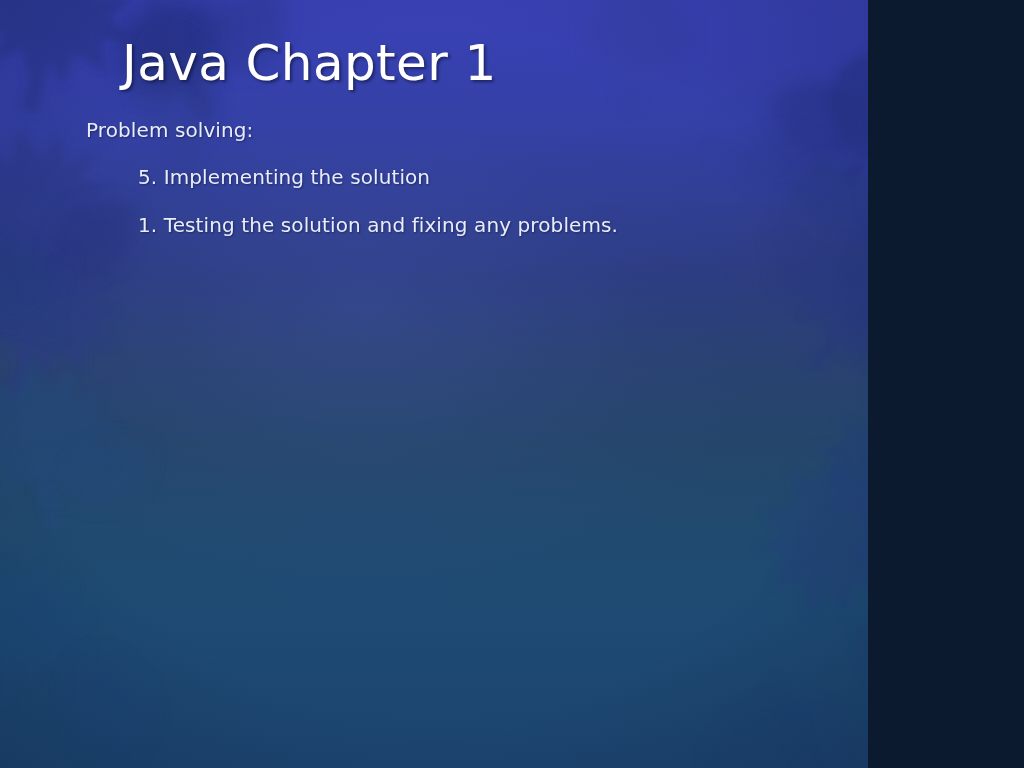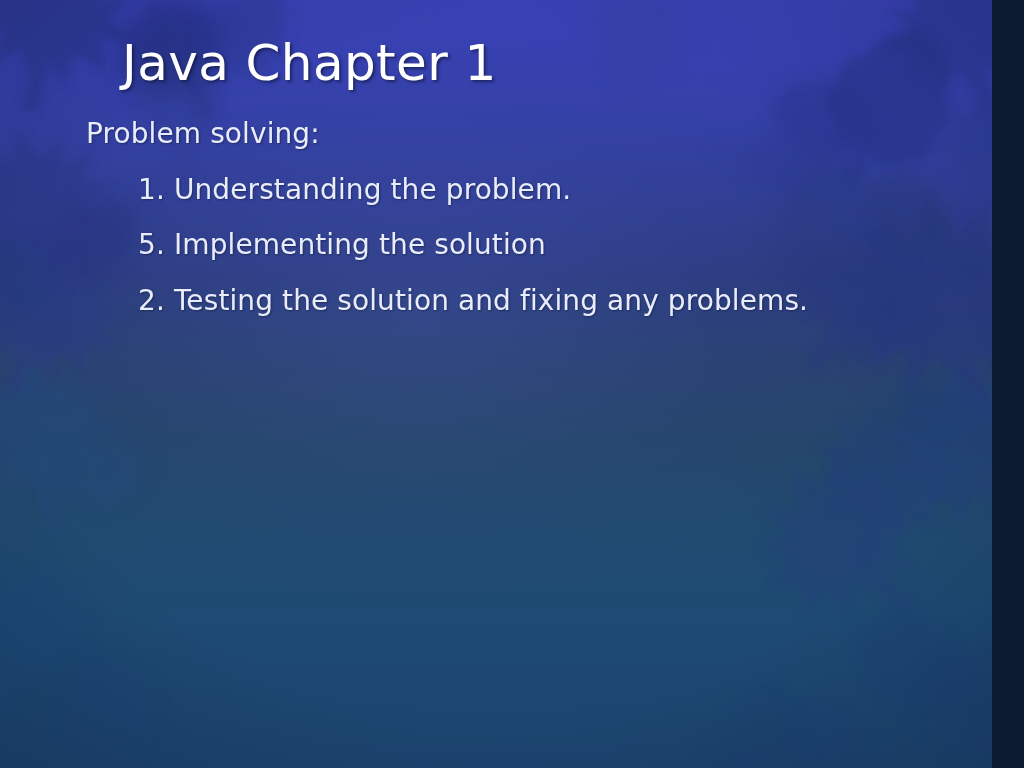--- a/index.html
+++ b/index.html
@@ -3,21 +3,21 @@
 <meta charset="utf-8">
 <title>Java Chapter 1</title>
 <style>
   html, body {
     margin: 0;
     padding: 0;
     background: #0b1a2e;
   }
   #slide {
     position: relative;
-    width: 992px;
+    width: 868px;
     height: 768px;
     overflow: hidden;
     font-family: "DejaVu Sans", "Liberation Sans", sans-serif;
     -webkit-font-smoothing: antialiased;
   }
 
   
   .bg-gradient {
     position: absolute;
     inset: 0;
@@ -72,21 +72,21 @@
     white-space: nowrap;
   }
   .body-block {
     position: absolute;
     left: 86px;
     top: 120px;
     width: 830px;
   }
   .body-line {
     color: #e9edfb;
-    font-size: 28px;
+    font-size: 20px;
     font-weight: 400;
     line-height: 1.02;
     letter-spacing: 0.1px;
     text-shadow: 1px 1px 2px rgba(12,18,48,0.45);
   }
   .lead-line {
     margin: 0 0 27px 0;
   }
   .step {
     margin: 0 0 27px 0;
@@ -239,23 +239,22 @@
     </svg>
   </div>
 
   <div class="bg-vignette"></div>
 
   <div class="slide-title">Java Chapter 1</div>
 
   <div class="body-block">
     <div class="body-line lead-line">Problem solving:</div>
 
-    <div class="body-line step">1.  Understanding the problem.</div>
 
 
 
 
     <div class="body-line step">5.  Implementing the solution</div>
 
-    <div class="body-line step last">2. Testing the solution and fixing any problems.</div>
+    <div class="body-line step last">1. Testing the solution and fixing any problems.</div>
   </div>
 
 </div>
 
 </body></html>

